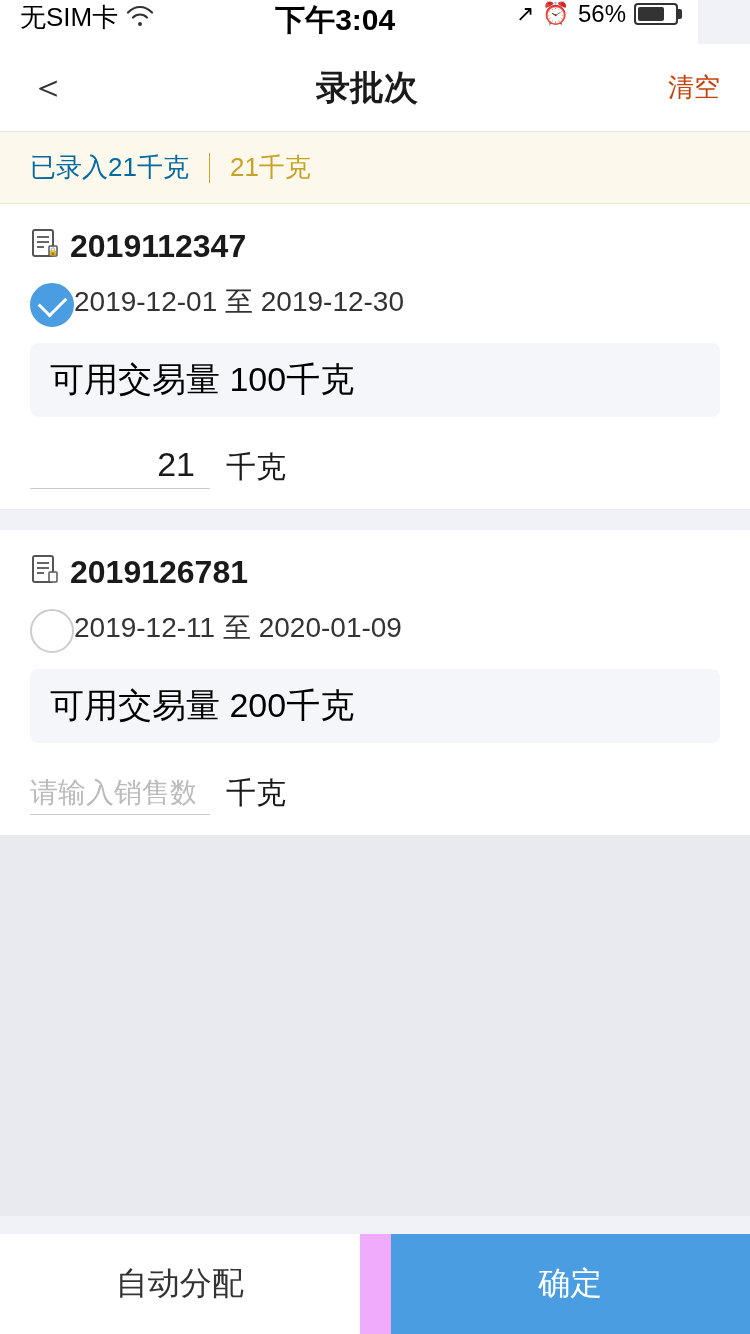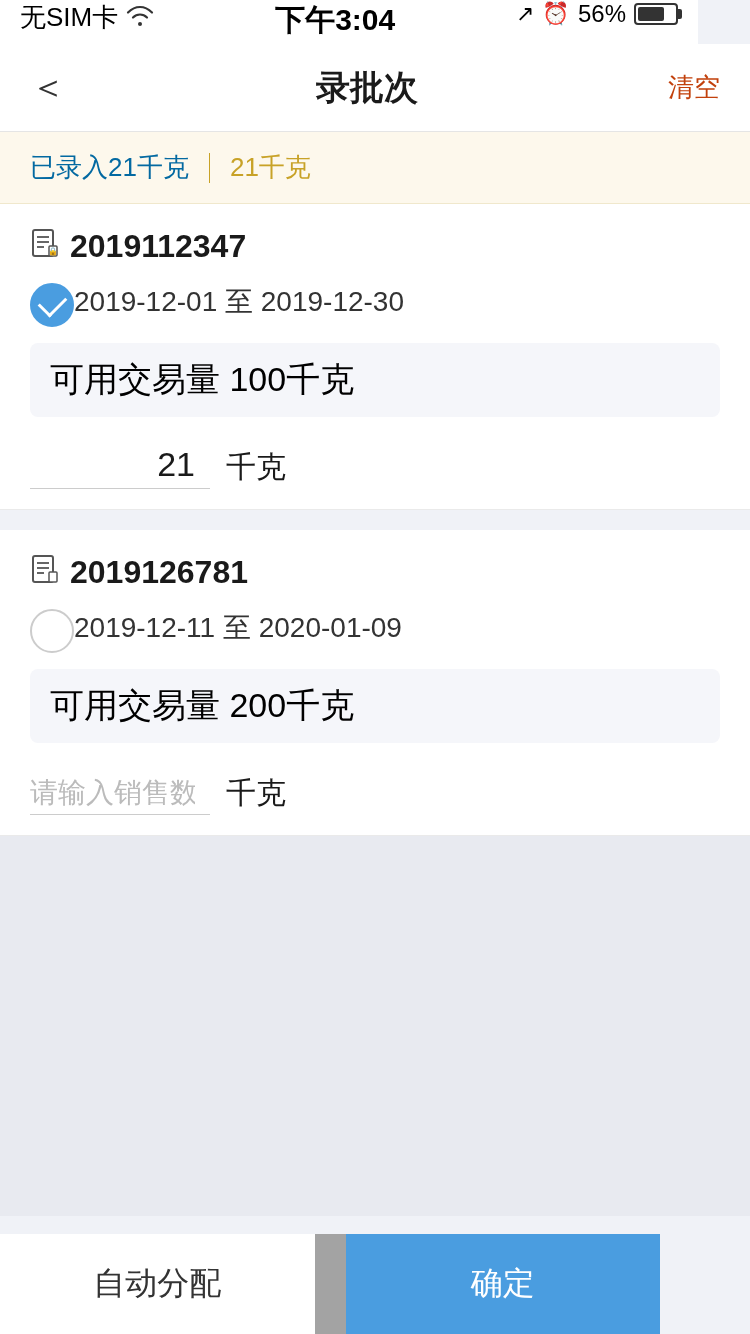--- a/index.html
+++ b/index.html
@@ -236,25 +236,25 @@
       flex: 1;
       background: #e8eaf0;
       min-height: 380px;
     }
 
     
     .bottom-bar {
       position: fixed;
       bottom: 0;
       left: 0;
-      width: 660px;
+      width: 750px;
       height: 100px;
       display: flex;
       align-items: stretch;
-      background: #a3a3a3;
+      background: #f0abfc;
     }
 
     .btn-auto {
       flex: 1;
       background: #fff;
       border: none;
       font-size: 32px;
       color: #333;
       cursor: pointer;
       display: flex;

